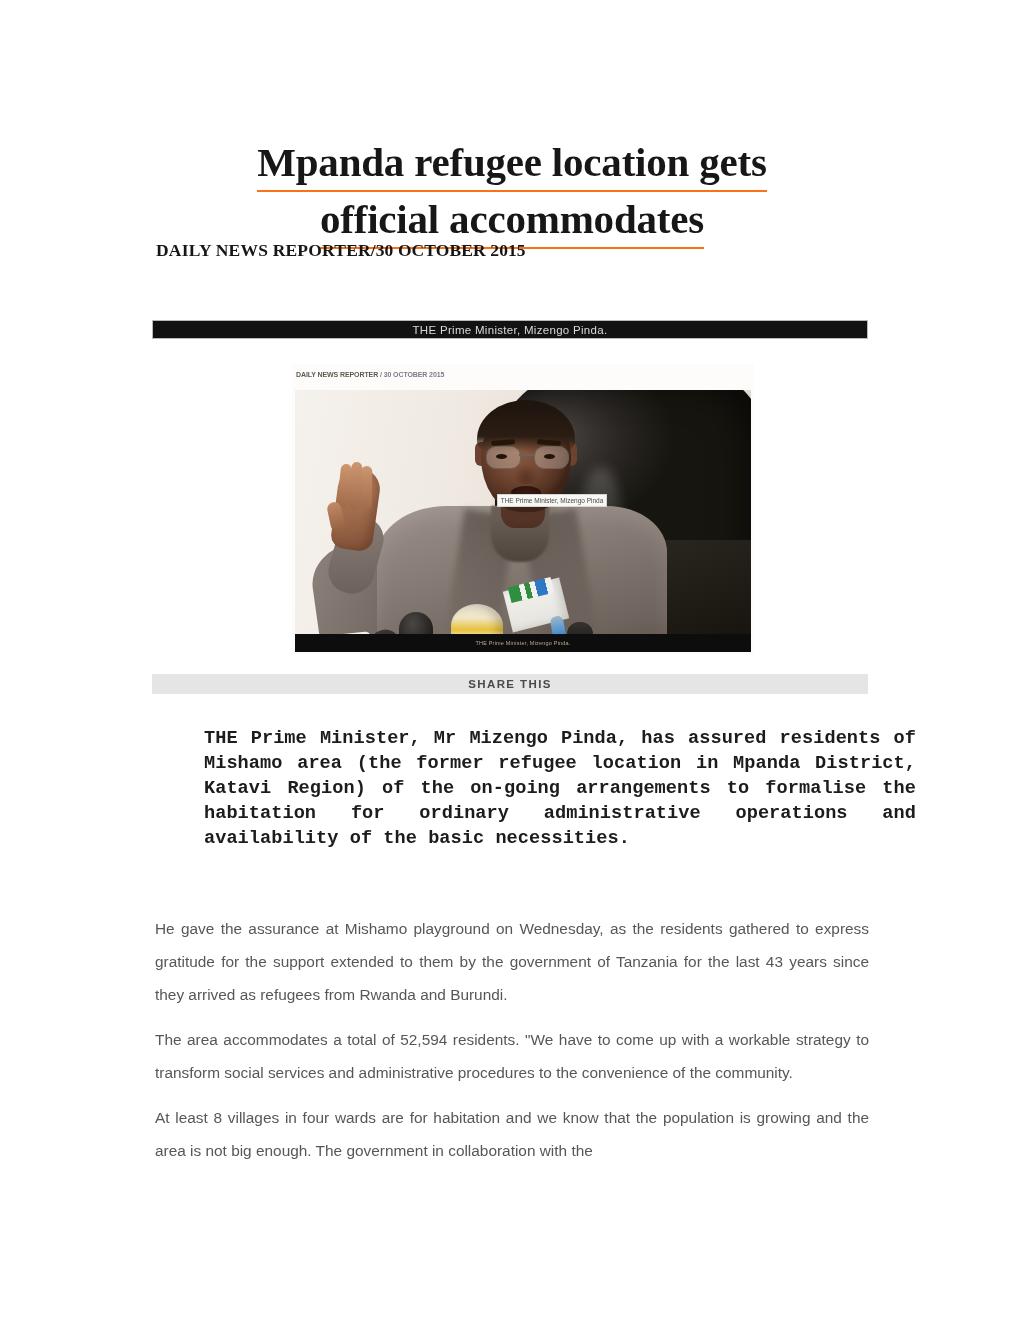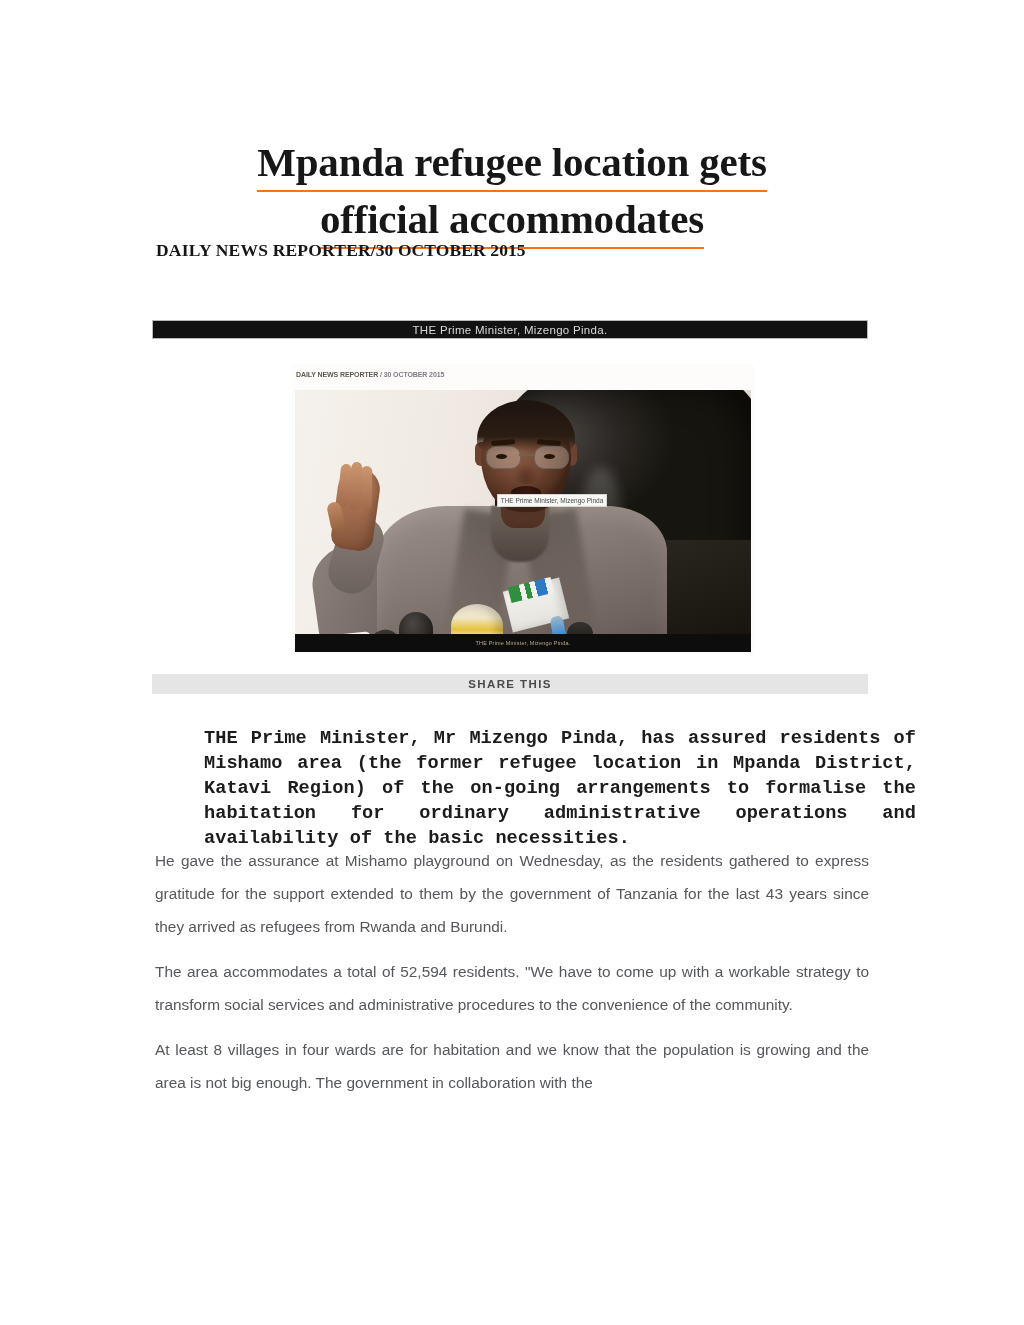--- a/index.html
+++ b/index.html
@@ -485,21 +485,21 @@
     color: #1c1c1c;
     text-align: justify;
     letter-spacing: 0.05px;
     margin-left: 48px;
   }
 
   
   .body-copy {
     position: absolute;
     left: 155px;
-    top: 844px;
+    top: 912px;
     width: 714px;
     font-family: "Liberation Sans", sans-serif;
     font-size: 15.4px;
     line-height: 33px;
     color: #55575a;
     text-align: justify;
   }
   .body-copy p {
     margin: 0 0 12px 0;
   }

